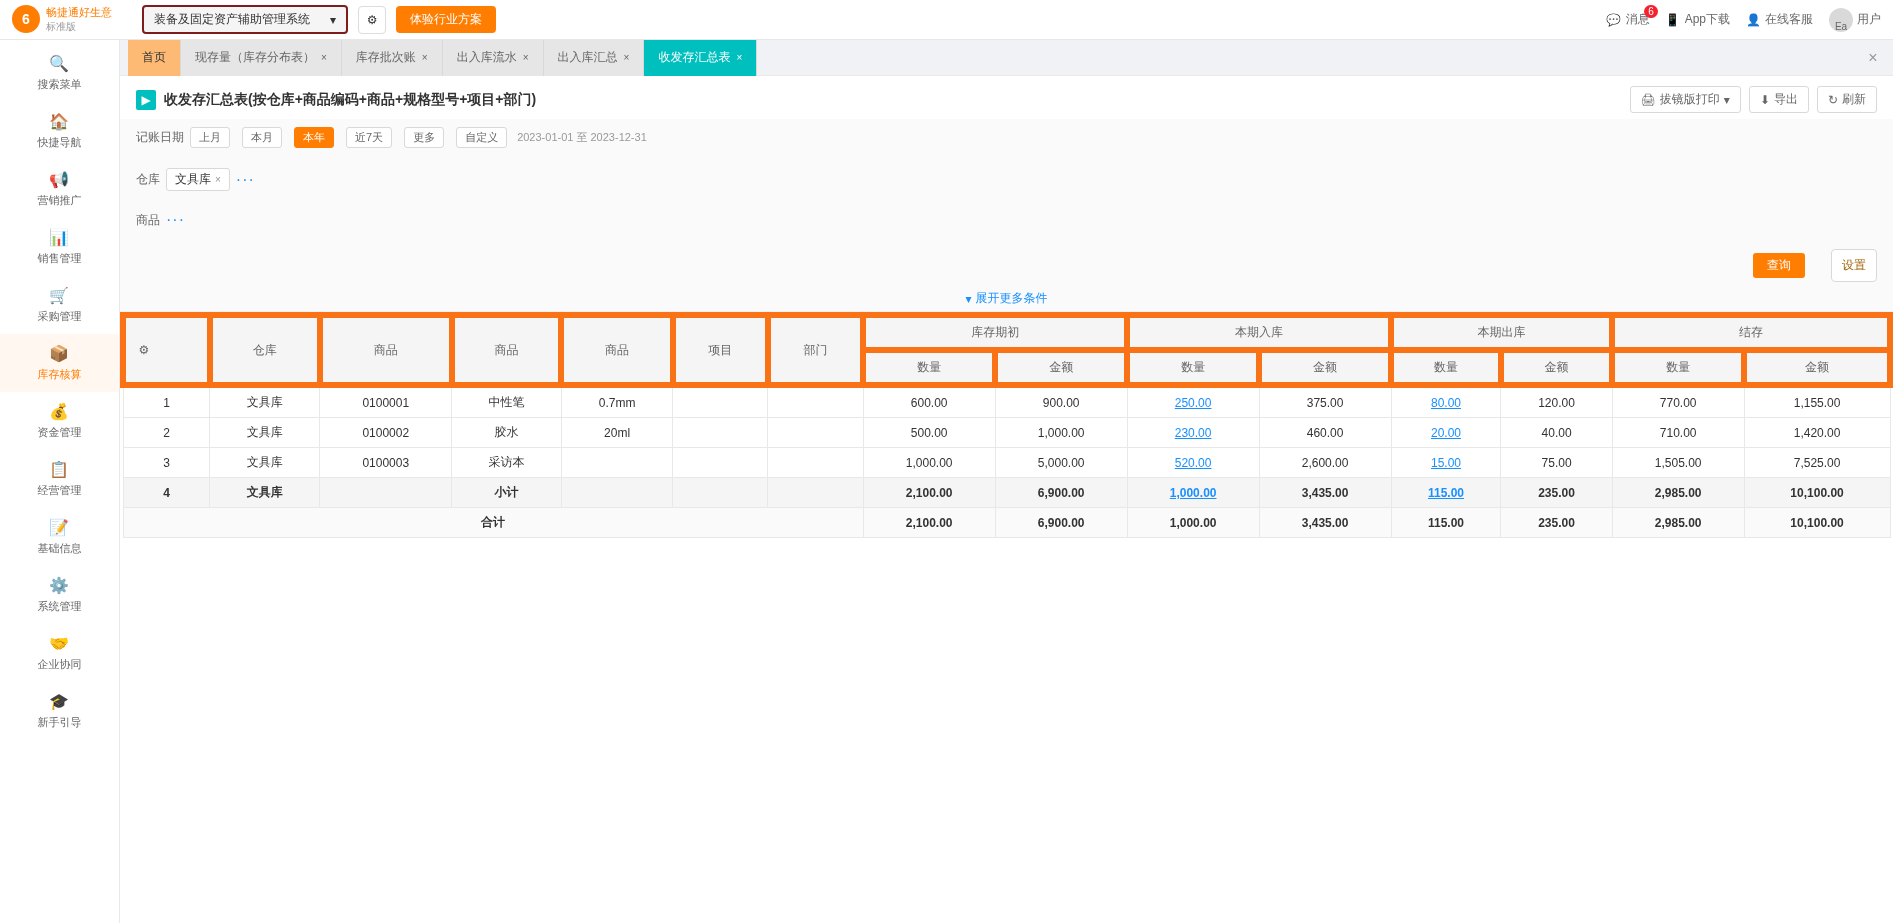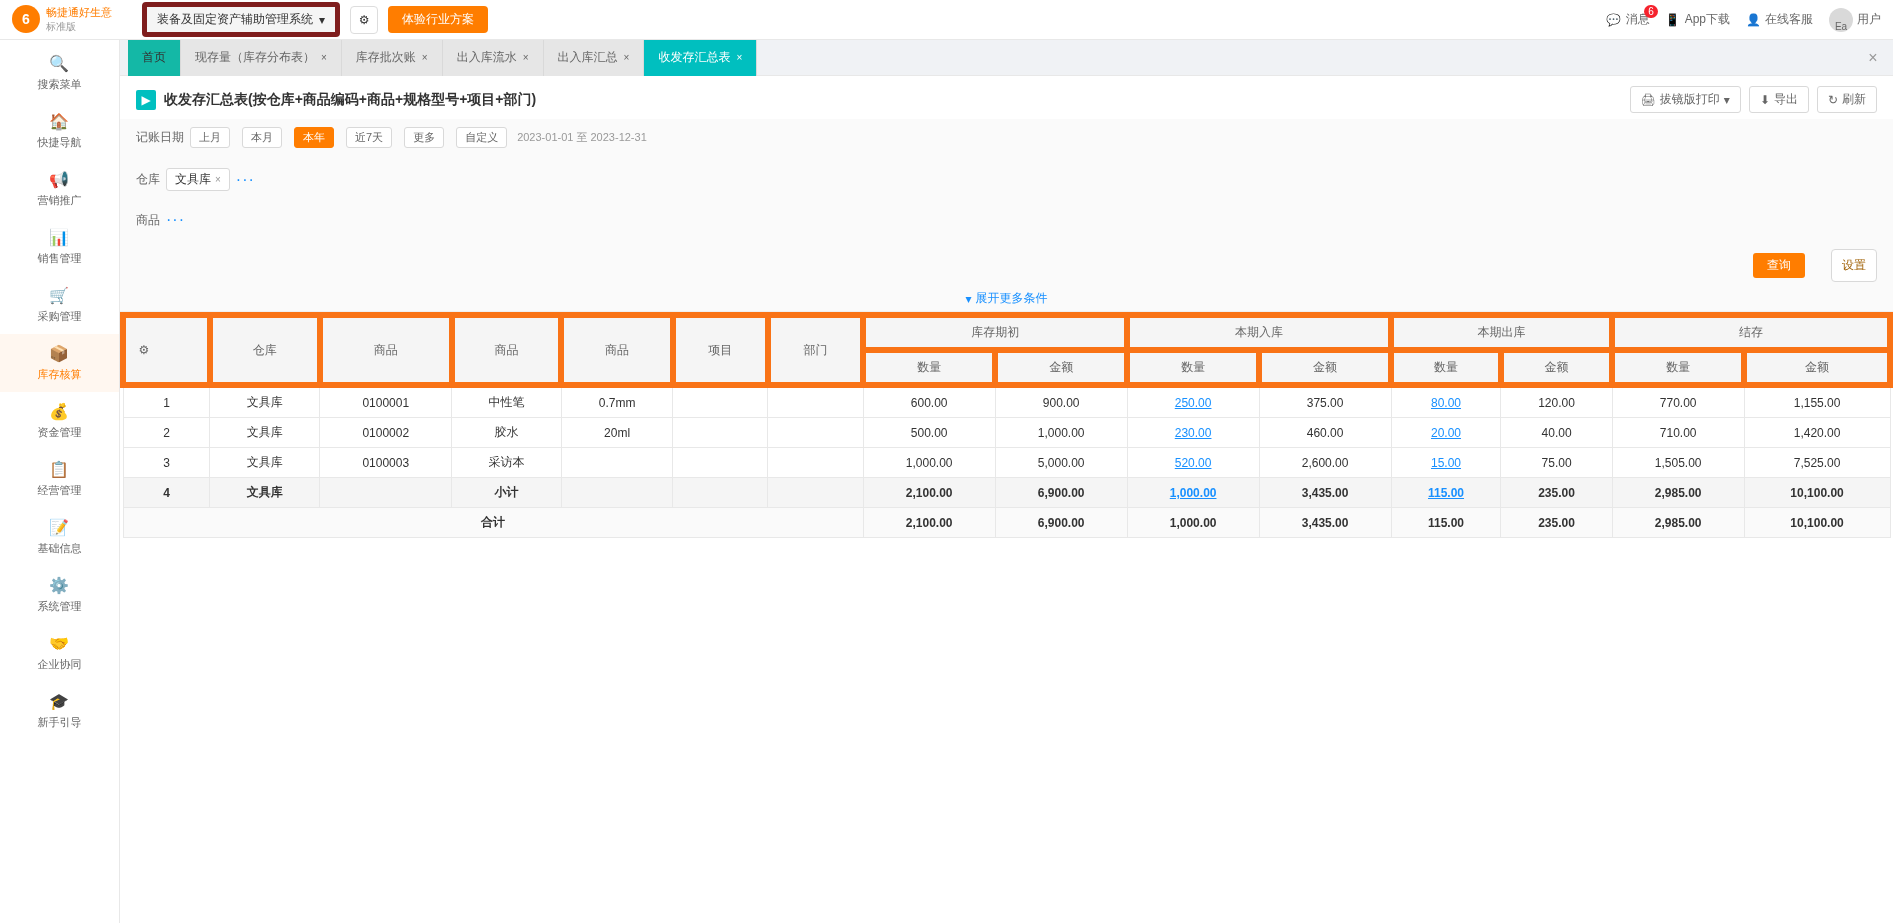--- a/index.html
+++ b/index.html
@@ -5,21 +5,21 @@
     * { margin: 0; padding: 0; box-sizing: border-box; }
     body { font-family: 'Microsoft YaHei', Arial, sans-serif; font-size: 12px; background: #f0f2f5; color: #333; overflow: hidden; width: 1893px; height: 923px; }
 
     
     .top-bar { display: flex; align-items: center; height: 40px; background: #fff; border-bottom: 1px solid #e8e8e8; padding: 0 12px; justify-content: space-between; }
     .top-bar-left { display: flex; align-items: center; gap: 10px; }
     .logo-area { display: flex; align-items: center; gap: 6px; width: 120px; }
     .logo-icon { width: 28px; height: 28px; background: #ff7d00; border-radius: 50%; display: flex; align-items: center; justify-content: center; color: #fff; font-size: 14px; font-weight: bold; }
     .logo-text { font-size: 11px; color: #ff7d00; line-height: 1.3; }
     .logo-tag { font-size: 10px; color: #999; }
-    .system-select { display: flex; align-items: center; gap: 6px; background: #f5f5f5; border: 5px solid #7f1d1d; border-radius: 4px; padding: 4px 10px; cursor: pointer; font-size: 12px; color: #333; }
+    .system-select { display: flex; align-items: center; gap: 20px; background: #f5f5f5; border: 2px solid #7f1d1d; border-radius: 4px; padding: 4px 10px; cursor: pointer; font-size: 12px; color: #333; }
     .gear-btn { width: 28px; height: 28px; border: 1px solid #ddd; border-radius: 4px; display: flex; align-items: center; justify-content: center; cursor: pointer; background: #fff; }
     .trial-btn { background: #ff7d00; color: #fff; border: none; border-radius: 4px; padding: 5px 14px; cursor: pointer; font-size: 12px; }
     .top-bar-right { display: flex; align-items: center; gap: 16px; font-size: 12px; color: #666; }
     .top-right-item { display: flex; align-items: center; gap: 4px; cursor: pointer; position: relative; }
     .badge { background: #f5222d; color: #fff; border-radius: 8px; font-size: 10px; padding: 1px 4px; position: absolute; top: -6px; right: -8px; }
     .user-avatar { width: 24px; height: 24px; background: #d9d9d9; border-radius: 50%; display: flex; align-items: flex-end; justify-content: center; font-size: 10px; }
 
     
     .main-layout { display: flex; height: calc(923px - 40px); }
 
@@ -31,21 +31,21 @@
     .sidebar-item .s-label { font-size: 11px; }
 
     
     .content-area { flex: 1; display: flex; flex-direction: column; overflow: hidden; }
 
     
     .tab-bar { display: flex; align-items: center; background: #f0f2f5; border-bottom: 1px solid #e8e8e8; height: 36px; padding: 0 8px; }
     .tab { display: flex; align-items: center; gap: 6px; padding: 0 14px; height: 36px; background: #e6e6e6; border-right: 1px solid #d9d9d9; cursor: pointer; font-size: 12px; color: #666; white-space: nowrap; }
     .tab.active { background: #00bfbf; color: #fff; }
     .tab .close-icon { font-size: 10px; cursor: pointer; }
-    .tab.home { background: #14b8a6; color: #333; }
+    .tab.home { background: #fdba74; color: #333; }
     .tab-close-all { margin-left: auto; cursor: pointer; color: #999; font-size: 16px; width: 24px; height: 24px; display: flex; align-items: center; justify-content: center; }
 
     
     .page-content { flex: 1; background: #fff; overflow: auto; padding: 0; }
     .page-title { font-size: 14px; font-weight: bold; color: #333; }
     .filter-label { color: #666; font-size: 12px; white-space: nowrap; }
     .date-btns { display: flex; align-items: center; gap: 12px; }
     .date-btn { padding: 2px 8px; border: 1px solid #d9d9d9; border-radius: 3px; background: #fff; cursor: pointer; font-size: 11px; color: #666; }
     .date-btn.active { background: #ff7d00; color: #fff; border-color: #ff7d00; }
     .date-range { font-size: 11px; color: #999; margin-left: 4px; }

